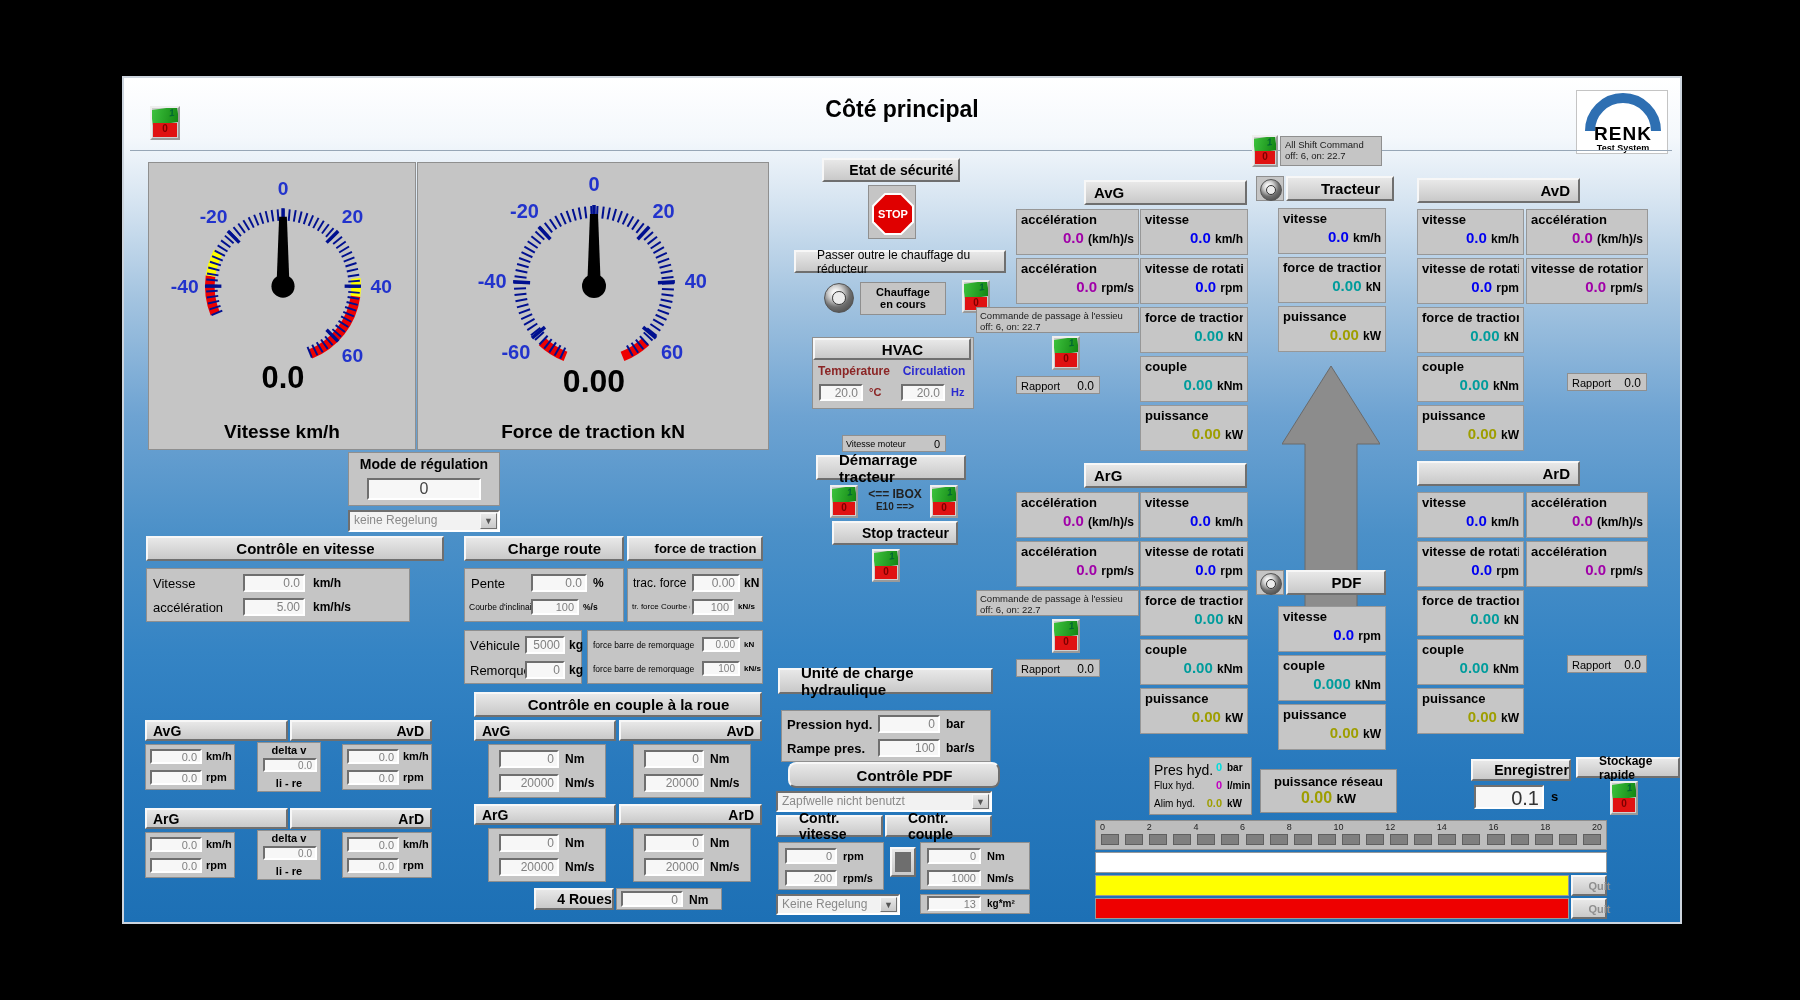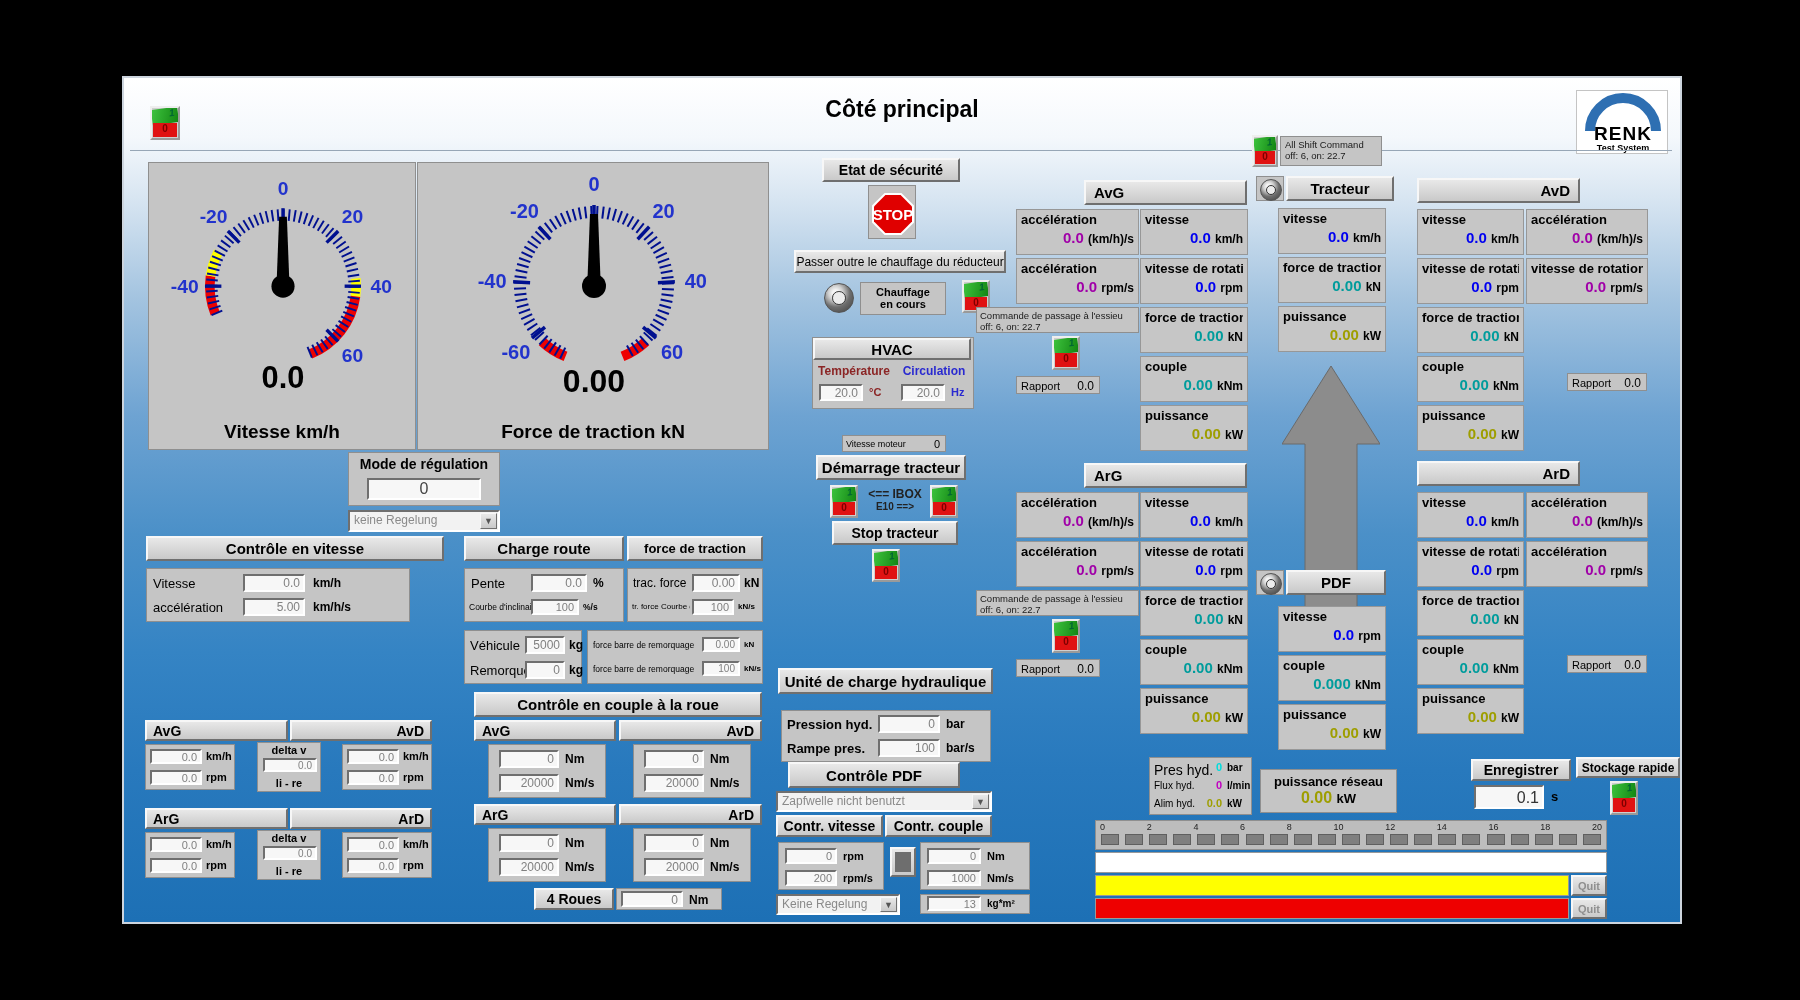--- a/index.html
+++ b/index.html
@@ -4,21 +4,21 @@
 <style>
   html,body{margin:0;padding:0;}
   body{width:1800px;height:1000px;background:#000;position:relative;overflow:hidden;
        font-family:"Liberation Sans",sans-serif;color:#000;}
   .win{position:absolute;left:122px;top:76px;width:1556px;height:844px;
        border:2px solid #cdd5de;
        background:linear-gradient(180deg,#ffffff 0%,#f4f8fc 7%,#d9e6f2 14%,#a4c4e0 26%,
                   #6ea3d2 40%,#4b90c8 54%,#3584c4 68%,#2879bd 82%,#1d70b5 100%);}
   .r{position:absolute;box-sizing:border-box;}
   .raised{background:linear-gradient(#e8e8e8,#c9c9c9);border:2px solid;
-          border-color:#f7f7f7 #6f6f6f #6f6f6f #f7f7f7;}
+          border-color:#f7f7f7 #6f6f6f #6f6f6f #f7f7f7;padding-left:21px;}
   .hdr{display:flex;align-items:center;justify-content:center;font-weight:bold;}
   .panel{background:#c5c5c5;border:1px solid #8f8f8f;}
   .field{background:#f7f7f7;border:2px solid;border-color:#6f6f6f #fff #fff #6f6f6f;
          color:#808080;text-align:right;font-size:12px;padding:0 3px;overflow:hidden;}
   .dd{background:#f2f2f2;border:2px solid;border-color:#6f6f6f #fff #fff #6f6f6f;
       color:#8a8a8a;font-size:12px;padding:1px 4px;white-space:nowrap;overflow:hidden;}
   .dda{position:absolute;right:1px;top:1px;bottom:1px;width:15px;font-size:9px;color:#555;
        background:linear-gradient(#e8e8e8,#c9c9c9);border:1px solid;
        border-color:#f7f7f7 #6f6f6f #6f6f6f #f7f7f7;display:flex;align-items:center;justify-content:center;}
   .cell{background:#c6c6c6;border:1px solid #979797;padding:2px 4px;}
@@ -371,21 +371,21 @@
     <div class="r field" style="left:4px;top:4px;width:52px;height:15px;font-size:11px;">0.0</div>
     <span class="r ub" style="left:60px;top:5px;font-size:11px;">km/h</span>
     <div class="r field" style="left:4px;top:25px;width:52px;height:15px;font-size:11px;">0.0</div>
     <span class="r ub" style="left:60px;top:26px;font-size:11px;">rpm</span>
   </div>
 
   <div class="r raised hdr" style="left:698px;top:80px;width:138px;height:24px;font-size:14px;">Etat de sécurité</div>
   <div class="r panel" style="left:744px;top:107px;width:48px;height:54px;">
     <div class="r oct" style="left:3px;top:7px;width:42px;height:42px;background:#fff;">
       <div class="r oct" style="left:2px;top:2px;width:38px;height:38px;background:#e00000;display:flex;align-items:center;justify-content:center;">
-        <span style="color:#fff;font-weight:bold;font-size:15px;">STOP</span>
+        <span style="color:#fff;font-weight:bold;font-size:11px;">STOP</span>
       </div>
     </div>
   </div>
   <div class="r raised hdr" style="left:670px;top:172px;width:212px;height:23px;font-size:12px;font-weight:normal;">Passer outre le chauffage du réducteur</div>
   <div class="r ring" style="left:700px;top:205px;width:30px;height:30px;"></div>
   <div class="r panel" style="left:736px;top:204px;width:86px;height:33px;text-align:center;">
     <div style="font-weight:bold;font-size:11px;margin-top:3px;">Chauffage</div>
     <div style="font-weight:bold;font-size:11px;">en cours</div>
   </div>
   <div class="r rocker" style="left:838px;top:202px;width:28px;height:33px;">
@@ -427,21 +427,21 @@
   <div class="r raised hdr" style="left:654px;top:590px;width:215px;height:26px;font-size:15px;">Unité de charge hydraulique</div>
   <div class="r panel" style="left:657px;top:620px;width:210px;height:52px;margin-top:12px;">
     <span class="r lbl" style="left:5px;top:6px;font-weight:bold;">Pression hyd.</span>
     <div class="r field" style="left:96px;top:4px;width:62px;height:18px;">0</div>
     <span class="r ub" style="left:164px;top:6px;">bar</span>
     <span class="r lbl" style="left:5px;top:30px;font-weight:bold;">Rampe pres.</span>
     <div class="r field" style="left:96px;top:28px;width:62px;height:18px;">100</div>
     <span class="r ub" style="left:164px;top:30px;">bar/s</span>
   </div>
 
-  <div class="r raised hdr" style="left:664px;top:684px;width:172px;height:26px;font-size:15px;">Contrôle PDF</div>
+  <div class="r raised hdr" style="left:664px;top:684px;width:212px;height:26px;font-size:15px;border-radius:8px;">Contrôle PDF</div>
   <div class="r dd" style="left:652px;top:713px;width:216px;height:21px;">
     <span>Zapfwelle nicht benutzt</span>
     <span class="dda">▼</span>
   </div>
   <div class="r raised hdr" style="left:652px;top:737px;width:107px;height:22px;font-size:14px;">Contr. vitesse</div>
   <div class="r raised hdr" style="left:761px;top:737px;width:107px;height:22px;font-size:14px;">Contr. couple</div>
   <div class="r panel" style="left:654px;top:764px;width:106px;height:48px;">
     <div class="r field" style="left:6px;top:5px;width:52px;height:16px;font-size:11px;">0</div>
     <span class="r ub" style="left:64px;top:7px;font-size:11px;">rpm</span>
     <div class="r field" style="left:6px;top:27px;width:52px;height:16px;font-size:11px;">200</div>
@@ -671,21 +671,21 @@
     <span class="r ub" style="left:77px;top:22px;font-size:10px;">l/min</span>
     <span class="r" style="left:4px;top:40px;font-size:10px;">Alim hyd.</span>
     <span class="r v-olive" style="left:48px;top:39px;width:24px;text-align:right;font-weight:bold;font-size:11px;">0.0</span>
     <span class="r ub" style="left:77px;top:40px;font-size:10px;">kW</span>
   </div>
   <div class="r panel" style="left:1136px;top:691px;width:137px;height:44px;text-align:center;">
     <div style="font-weight:bold;font-size:13px;margin-top:4px;">puissance réseau</div>
     <div style="font-weight:bold;font-size:16px;"><span class="v-olive">0.00</span> <span style="font-size:13px;">kW</span></div>
   </div>
   <div class="r raised hdr" style="left:1347px;top:681px;width:100px;height:22px;font-size:14px;">Enregistrer</div>
-  <div class="r field" style="left:1350px;top:707px;width:70px;height:24px;font-size:16px;color:#333;line-height:22px;">0.1</div>
+  <div class="r field" style="left:1350px;top:707px;width:70px;height:24px;font-size:20px;color:#333;line-height:22px;">0.1</div>
   <span class="r ub" style="left:1427px;top:711px;font-size:13px;">s</span>
   <div class="r raised hdr" style="left:1452px;top:679px;width:104px;height:21px;font-size:12px;">Stockage rapide</div>
   <div class="r rocker" style="left:1486px;top:703px;width:28px;height:34px;">
       <div class="rt">1</div>
       <div class="rb">0</div>
     </div>
 
   <div class="r panel" style="left:971px;top:742px;width:512px;height:30px;background:#bdbdbd;">
     <div id="scale-nums" style="display:flex;justify-content:space-between;padding:1px 4px;font-size:9px;color:#222;">
       <span>0</span>

